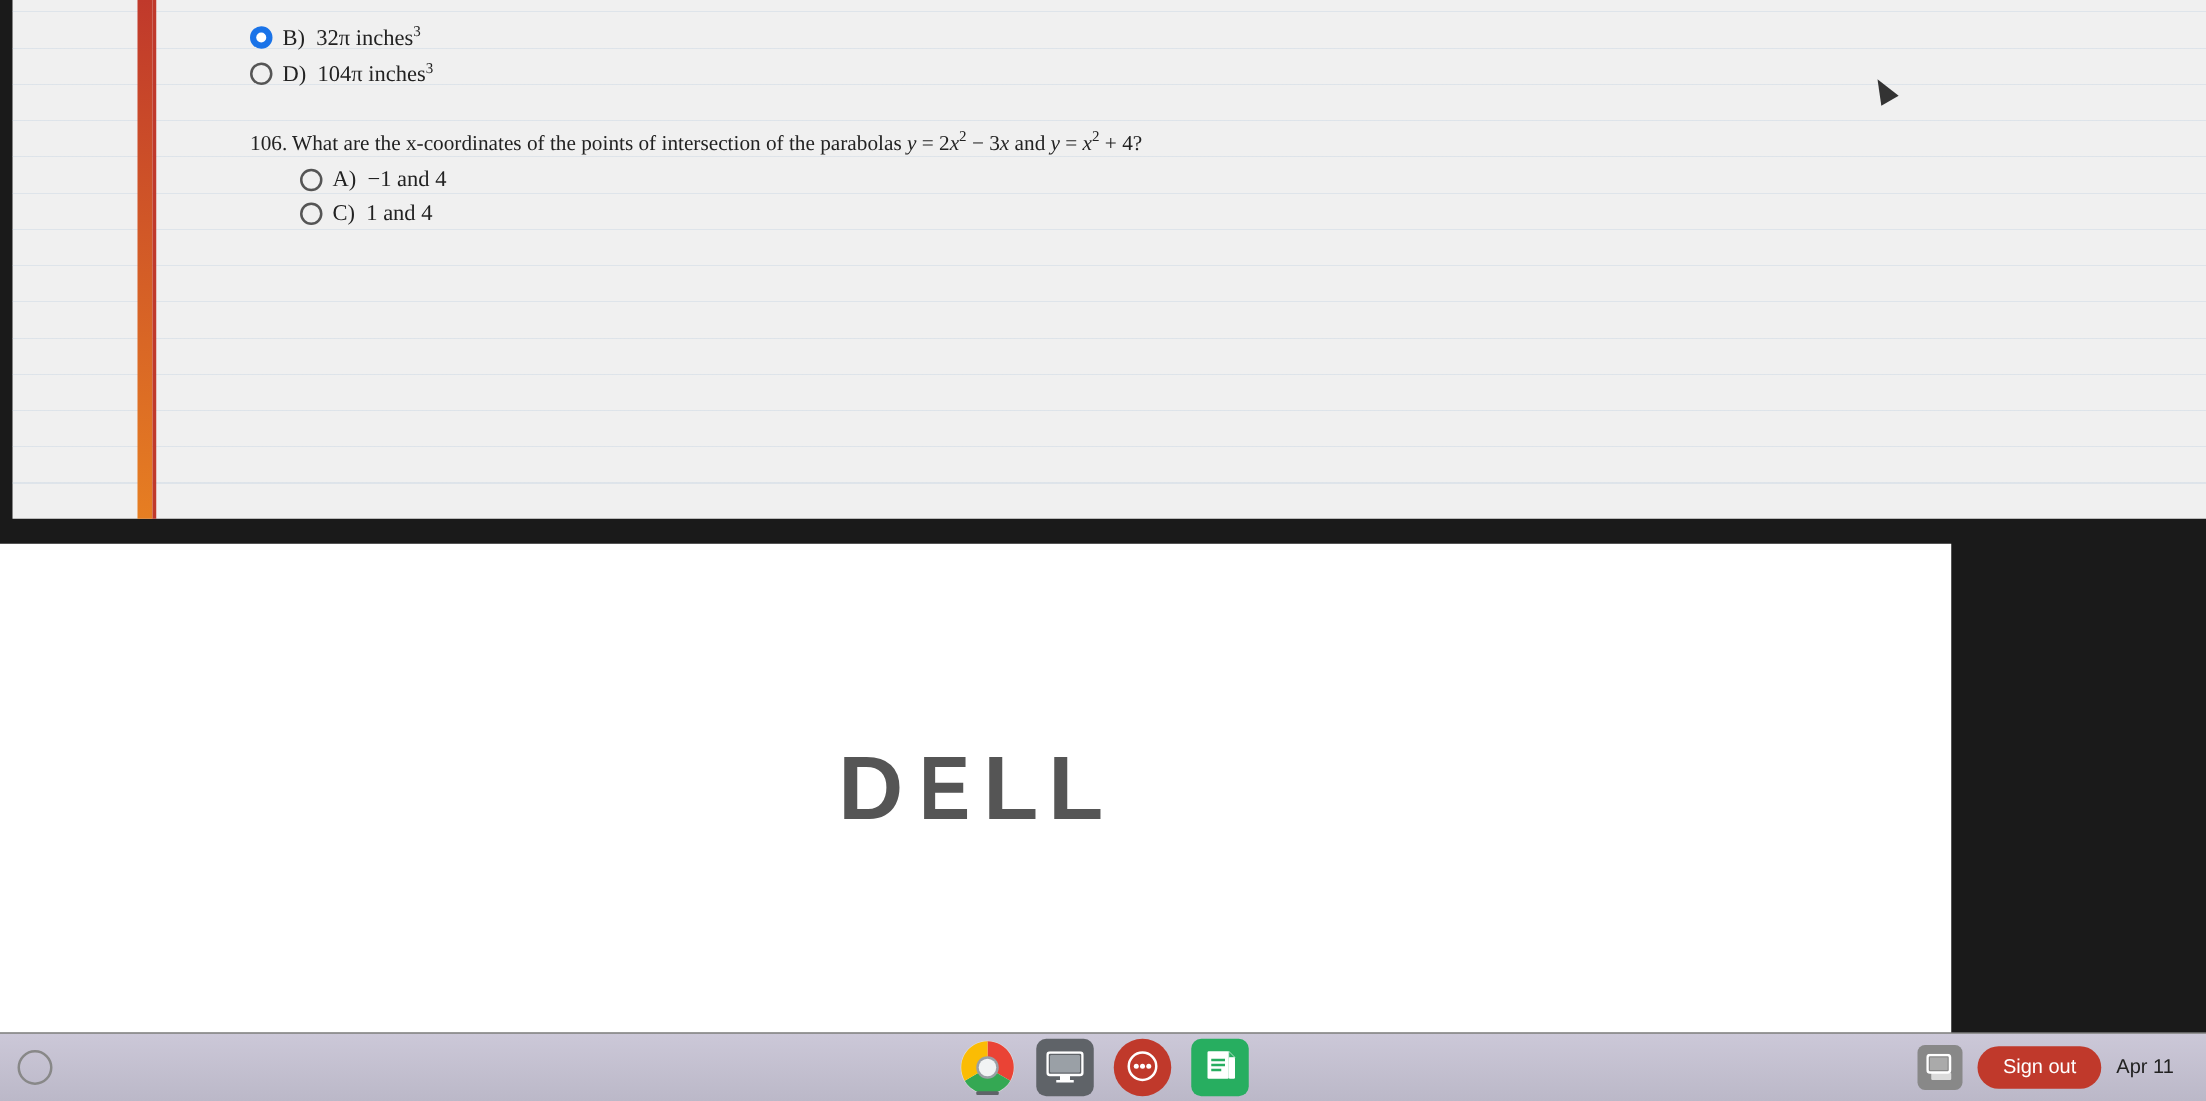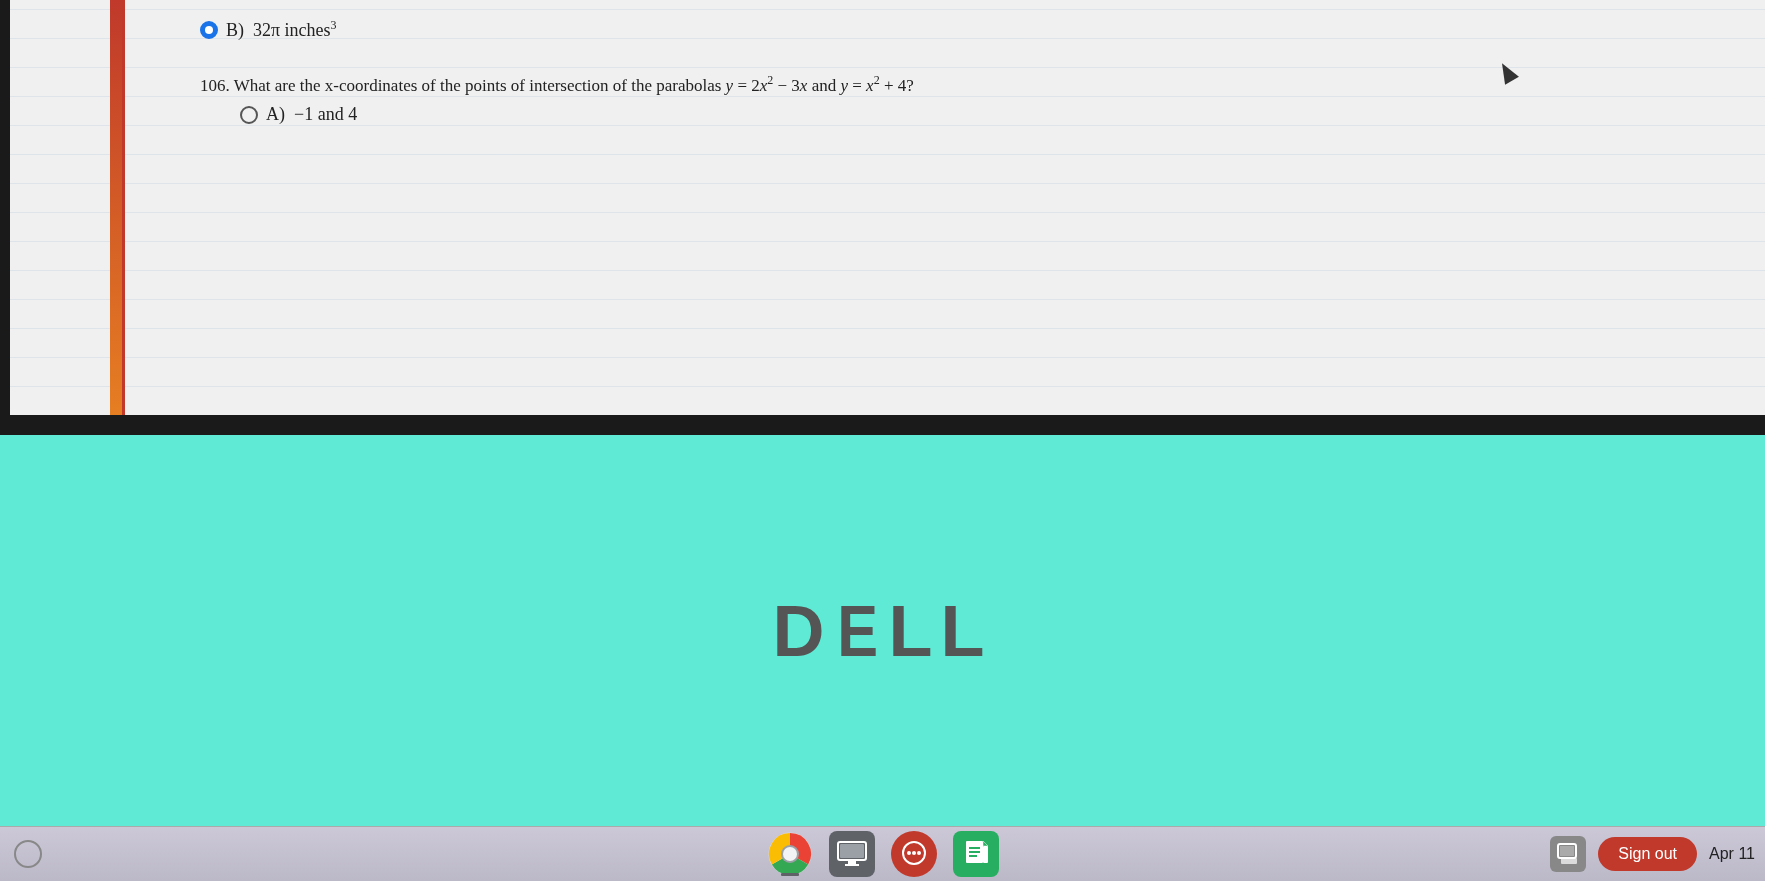--- a/index.html
+++ b/index.html
@@ -169,21 +169,21 @@
       cursor: pointer;
       display: flex;
       align-items: center;
       justify-content: center;
       font-size: 22px;
     }
 
     .taskbar-right {
       display: flex;
       align-items: center;
-      padding-right: 10px;
+      padding-right: 26px;
       gap: 12px;
     }
 
     .screenshot-btn {
       width: 36px;
       height: 36px;
       border-radius: 6px;
       background: #888;
       display: flex;
       align-items: center;
@@ -209,23 +209,23 @@
       color: #222;
       font-family: sans-serif;
       font-weight: 500;
     }
 
     
     .dell-area {
       position: absolute;
       top: 435px;
       left: 0;
-      width: 1765px;
+      width: 1561px;
       height: calc(881px - 435px - 55px);
-      background: #5eead4;
+      background: #ffffff;
       display: flex;
       align-items: center;
       justify-content: center;
       text-align: right;
     }
 
     .dell-logo {
       font-size: 72px;
       font-weight: bold;
       color: #555;
@@ -277,34 +277,42 @@
   <div class="left-strip"></div>
   <div class="left-strip-border"></div>
 
   <div class="question-content">
 
     <div style="margin-top: 8px;">
       <div class="option-item">
         <div class="radio-circle selected"></div>
         <span class="option-label">B) &nbsp;32π inches<sup>3</sup></span>
       </div>
+      <div class="option-item">
+        <div class="radio-circle"></div>
+        <span class="option-label">D) &nbsp;104π inches<sup>3</sup></span>
+      </div>
     </div>
 
     <div class="question-106">
       <p class="question-106-text">
         106. What are the x-coordinates of the points of intersection of the parabolas
         <span class="math-inline">y</span> = 2<span class="math-inline">x</span><sup>2</sup> − 3<span class="math-inline">x</span>
         and <span class="math-inline">y</span> = <span class="math-inline">x</span><sup>2</sup> + 4?
       </p>
     </div>
 
     <div class="options-106">
       <div class="option-item">
         <div class="radio-circle"></div>
         <span class="option-label">A) &nbsp;−1 and 4</span>
+      </div>
+      <div class="option-item">
+        <div class="radio-circle"></div>
+        <span class="option-label">C) &nbsp;1 and 4</span>
       </div>
     </div>
 
   </div>
 </div>
 
 <div class="cursor"></div>
 
 <div class="dell-area">
   <div class="dell-logo">

